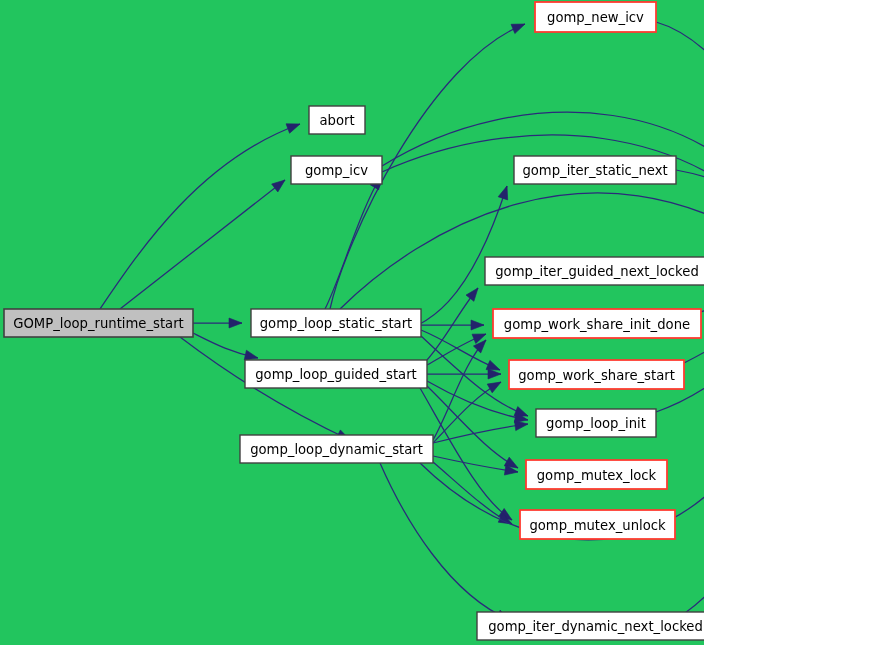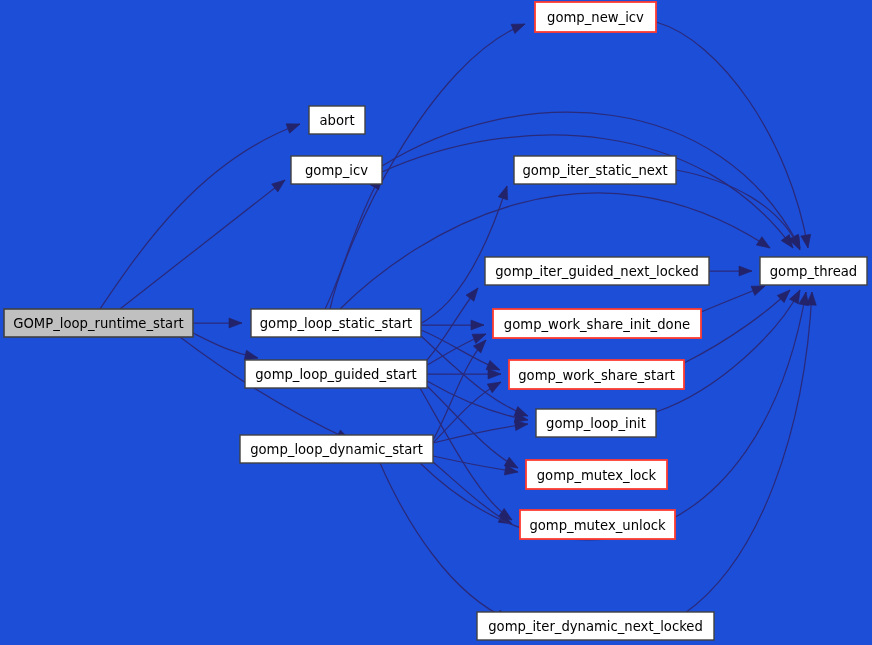--- a/index.html
+++ b/index.html
@@ -2,23 +2,23 @@
 <html><head>
 <meta charset="utf-8">
 <style>
   html, body {
     margin: 0;
     padding: 0;
     background: #ffffff;
   }
   #canvas-wrap {
     position: relative;
-    width: 872px;
+    width: 704px;
     height: 645px;
-    background: #1d4ed8;
+    background: #22c55e;
     overflow: hidden;
     font-family: "DejaVu Sans", sans-serif;
   }
   svg#graph {
     display: block;
     width: 872px;
     height: 645px;
   }
   .node-box {
     fill: #ffffff;

